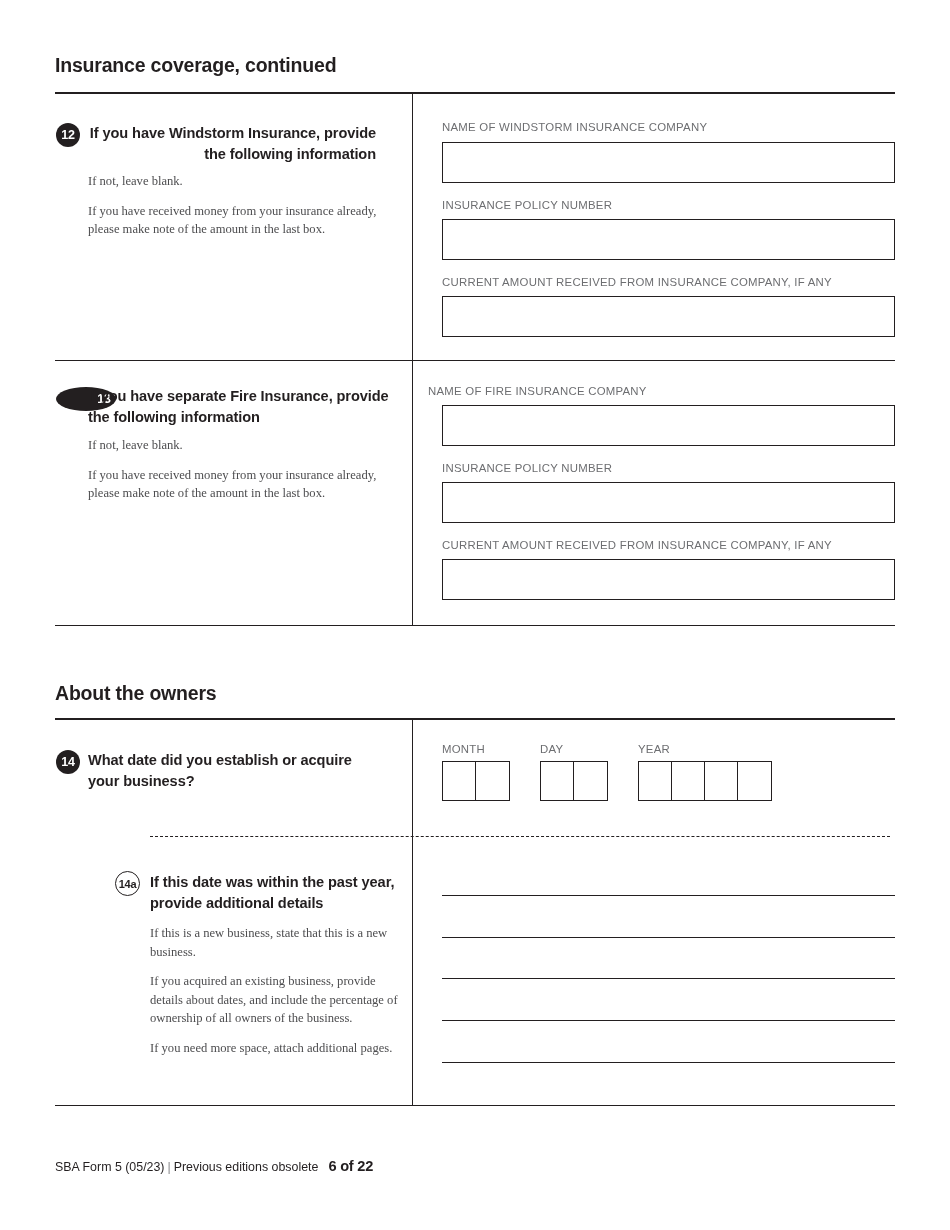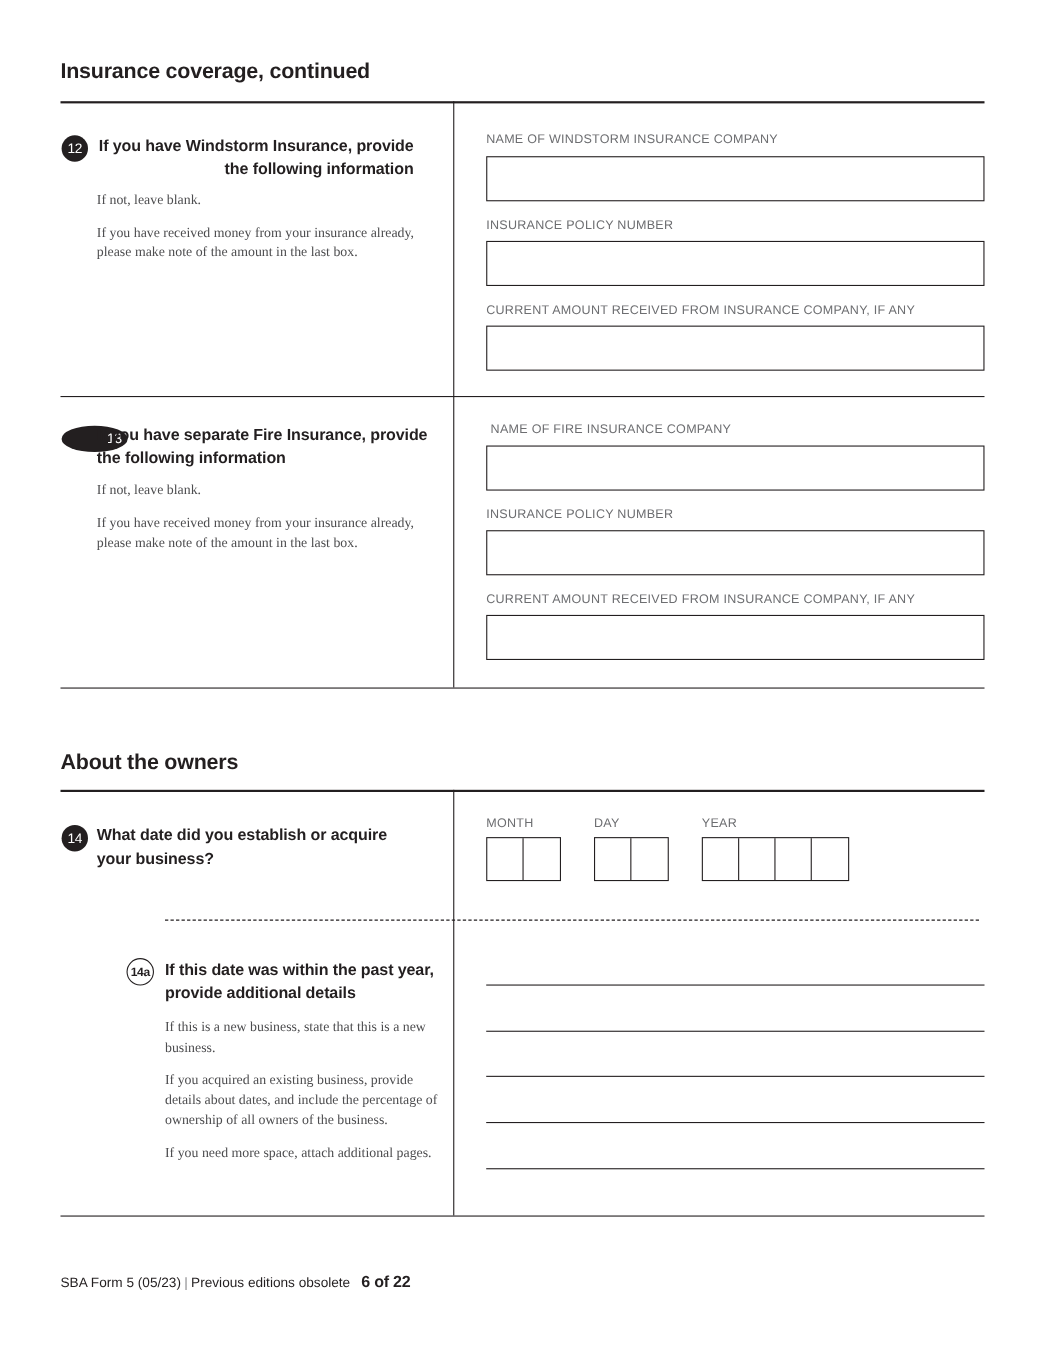--- a/index.html
+++ b/index.html
@@ -68,21 +68,21 @@
 
   
   .qnum {
     position: absolute;
     width: 24px;
     height: 24px;
     border-radius: 50%;
     background: #231f20;
     color: #ffffff;
     font-size: 12.5px;
-    font-weight: normal;
+    font-weight: bold;
     line-height: 24px;
     text-align: center;
     letter-spacing: -0.3px;
   }
   .qnum.outline {
     background: #ffffff;
     color: #231f20;
     border: 1.4px solid #231f20;
     width: 25px;
     height: 25px;
@@ -193,21 +193,21 @@
 
   <div class="rule-thin" style="top:360px;"></div>
 
   <div class="qnum" style="left:56px; top:387px;padding-left:36px;">13</div>
   <div class="qtitle" style="left:88px; top:386px; width:305px;">If you have separate Fire Insurance, provide the following information</div>
   <div class="qbody" style="left:88px; top:436px; width:292px;">
     <p>If not, leave blank.</p>
     <p>If you have received money from your insurance already, please make note of the amount in the last box.</p>
   </div>
 
-  <div class="field-label" style="left:446px; top:385px;">NAME OF FIRE INSURANCE COMPANY</div>
+  <div class="field-label" style="left:428px; top:385px;">NAME OF FIRE INSURANCE COMPANY</div>
   <div class="field-box" style="left:442px; top:405px; width:453px; height:41px;"></div>
 
   <div class="field-label" style="left:442px; top:462px;">INSURANCE POLICY NUMBER</div>
   <div class="field-box" style="left:442px; top:482px; width:453px; height:41px;"></div>
 
   <div class="field-label" style="left:442px; top:539px;">CURRENT AMOUNT RECEIVED FROM INSURANCE COMPANY, IF ANY</div>
   <div class="field-box" style="left:442px; top:559px; width:453px; height:41px;"></div>
 
   <div class="rule-thin" style="top:625px;"></div>
 

